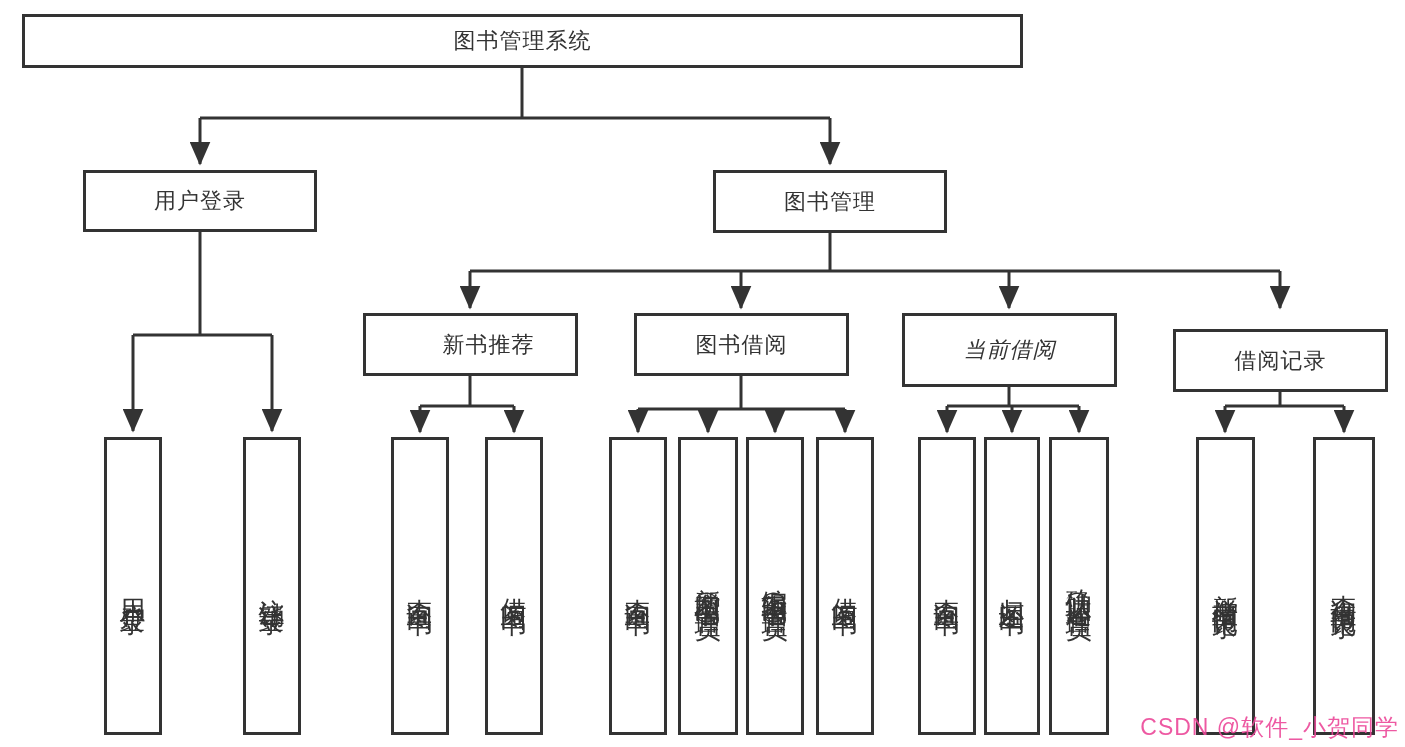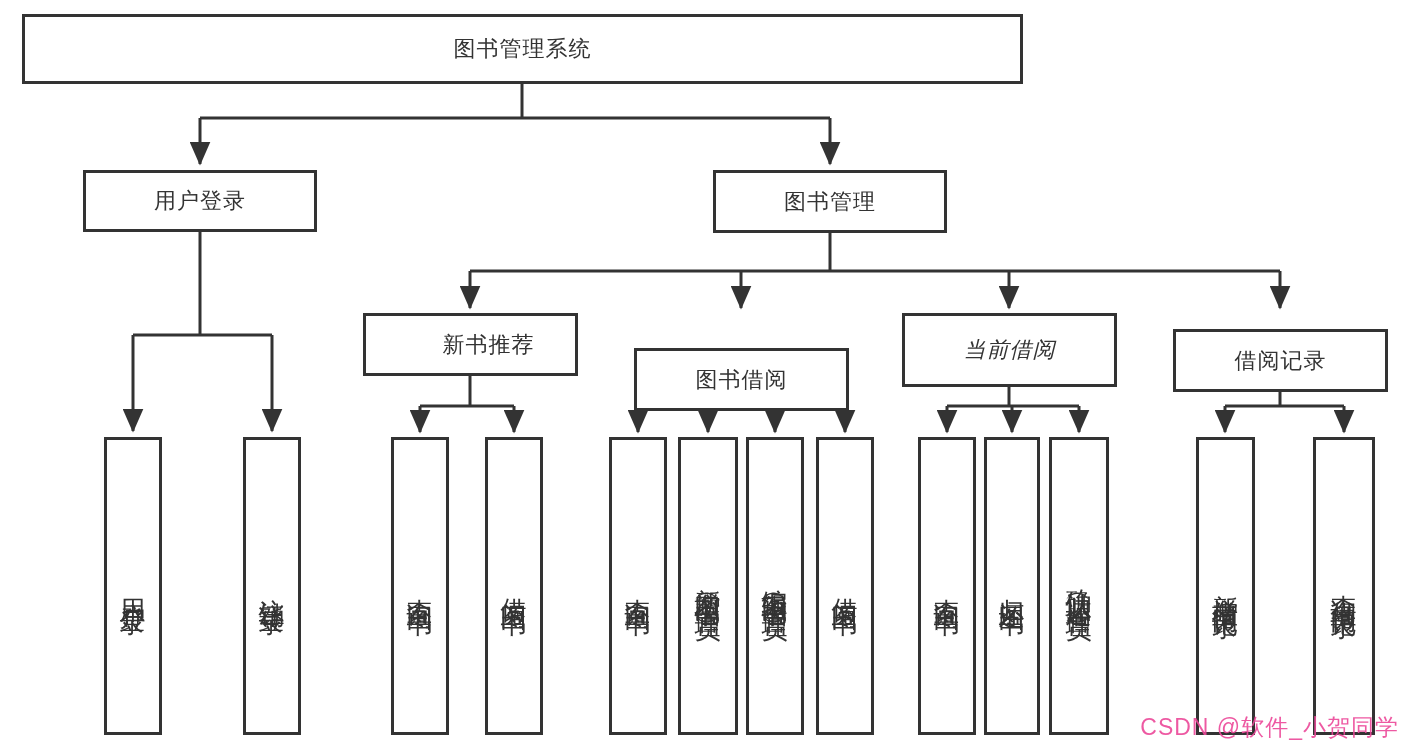--- a/index.html
+++ b/index.html
@@ -24,25 +24,25 @@
   .hbox{font-size:22px;letter-spacing:1px;}
   .vbox span{
     writing-mode:vertical-rl;
     text-orientation:mixed;
     font-size:26px;
     letter-spacing:4px;
     line-height:1;
     white-space:nowrap;
   }
   
-  .n-root{left:22px;top:14px;width:1001px;height:70px;}
+  .n-root{left:22px;top:14px;width:1001px;height:54px;}
   .n-user-login{left:83px;top:170px;width:234px;height:62px;}
   .n-book-mgmt{left:713px;top:170px;width:234px;height:63px;}
   .n-recommend{left:363px;top:313px;width:215px;height:63px;padding-left:36px;}
-  .n-borrowing{left:634px;top:313px;width:215px;height:63px;margin-top:35px;}
+  .n-borrowing{left:634px;top:313px;width:215px;height:63px;}
   .n-current{left:902px;top:313px;width:215px;height:74px;font-style:italic;}
   .n-records{left:1173px;top:313px;width:215px;height:63px;margin-top:16px;}
   .lf1{left:104px;top:437px;width:58px;height:298px;}
   .lf2{left:243px;top:437px;width:58px;height:298px;}
   .lf3{left:391px;top:437px;width:58px;height:298px;}
   .lf4{left:485px;top:437px;width:58px;height:298px;}
   .lf5{left:609px;top:437px;width:58px;height:298px;}
   .lf6{left:678px;top:437px;width:60px;height:298px;}
   .lf7{left:746px;top:437px;width:58px;height:298px;}
   .lf8{left:816px;top:437px;width:58px;height:298px;}

